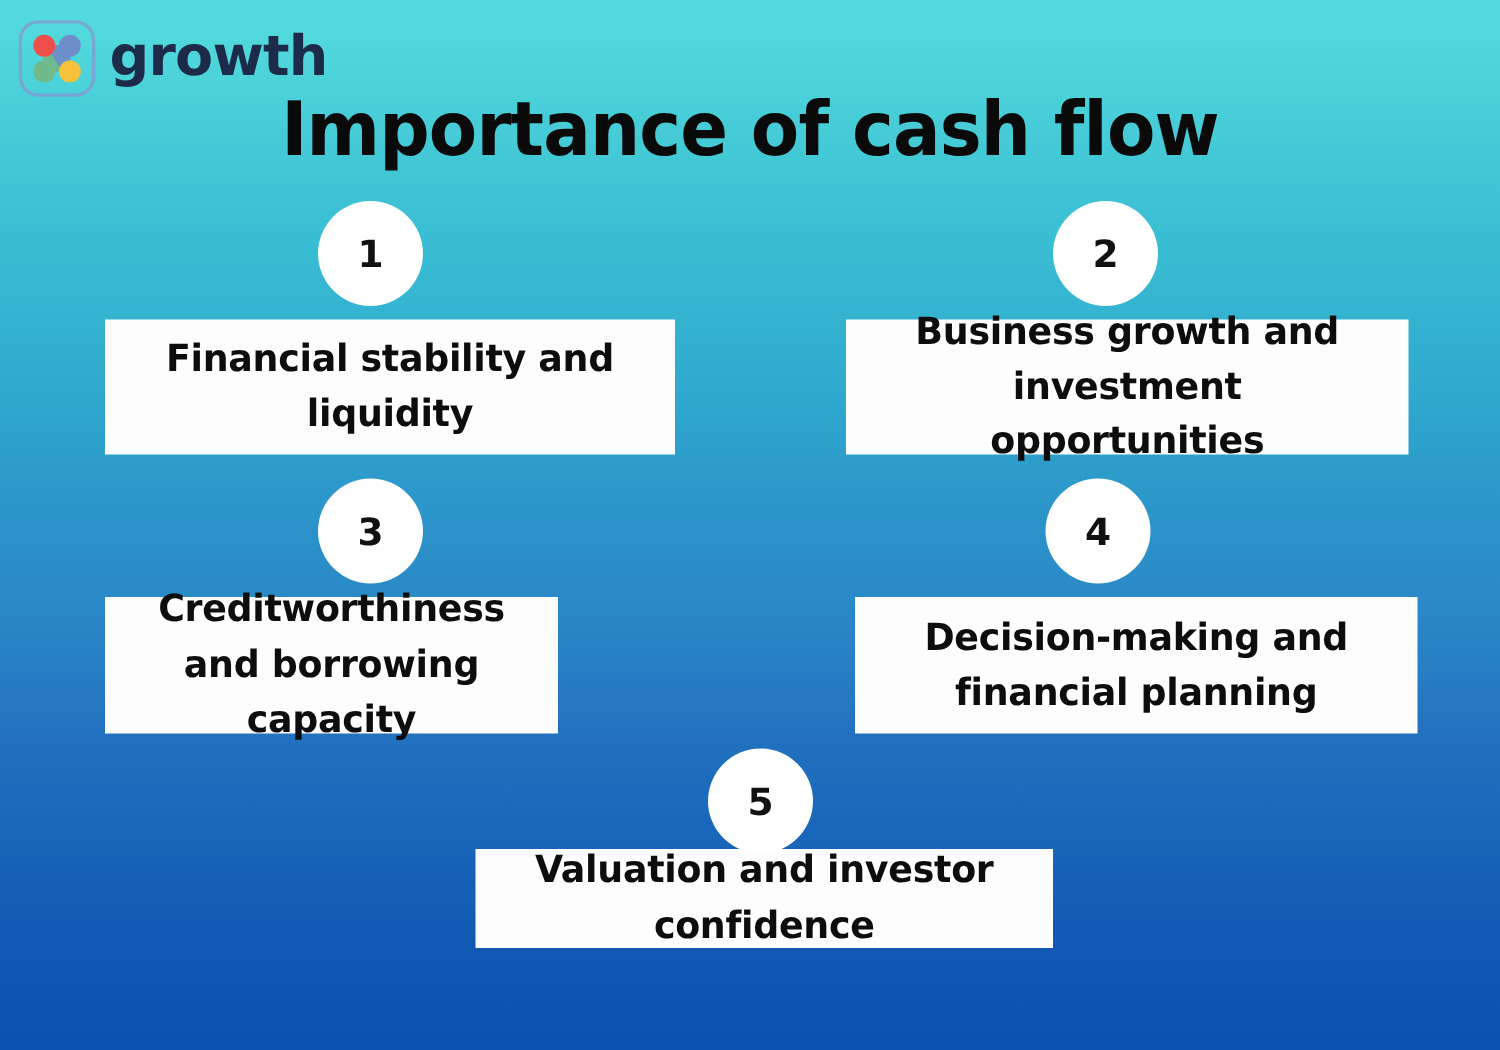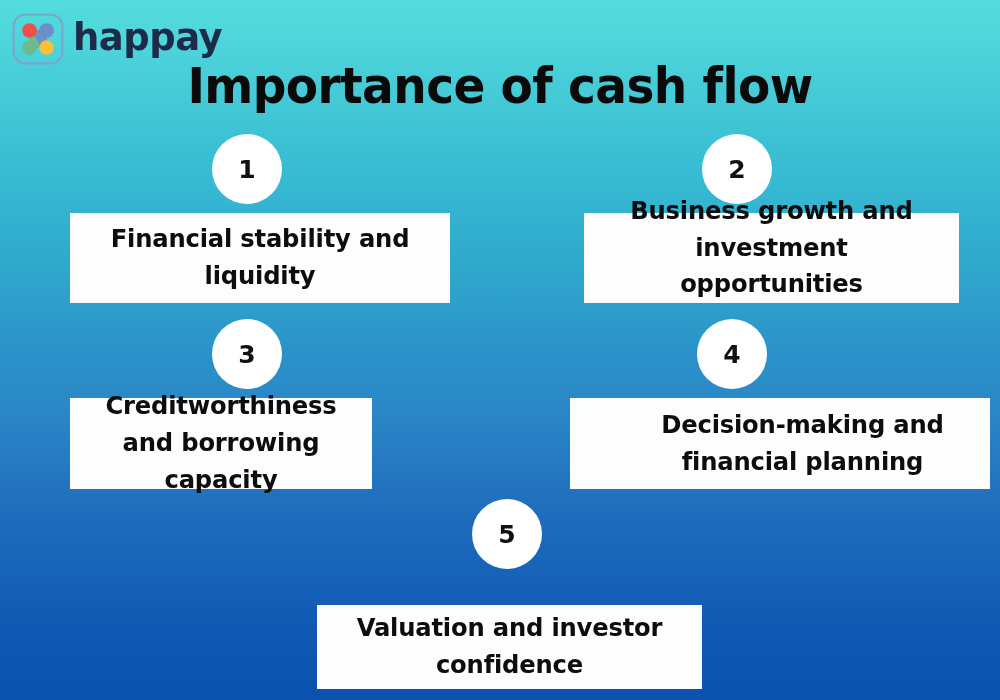--- a/index.html
+++ b/index.html
@@ -108,51 +108,51 @@
     color: #0d0d0d;
     line-height: 1.47;
     letter-spacing: -0.2px;
     padding: 0 14px;
     transform: scaleX(0.97);
   }
 
   
   #item-1 .box  { left: 70px;  top: 213px; width: 380px; height: 90px; justify-content: center; }
   #item-1 .badge{ left: 212px; top: 134px; }
-  #item-2 .box  { left: 584px; top: 213px; width: 375px; height: 90px; align-items: flex-end; }
+  #item-2 .box  { left: 564px; top: 213px; width: 375px; height: 90px; }
   #item-2 .badge{ left: 702px; top: 134px; }
 
   
   #item-3 .box  { left: 70px;  top: 398px; width: 302px; height: 91px; }
   #item-3 .badge{ left: 212px; top: 319px; }
-  #item-4 .box  { left: 570px; top: 398px; width: 375px; height: 91px; padding-left: 45px; }
+  #item-4 .box  { left: 570px; top: 398px; width: 375px; height: 91px; }
   #item-4 .badge{ left: 697px; top: 319px; }
 
   
-  #item-5 .box  { left: 317px; top: 605px; width: 385px; height: 84px; }
+  #item-5 .box  { left: 317px; top: 566px; width: 385px; height: 66px; }
   #item-5 .badge{ left: 472px; top: 499px; }
 </style>
 </head>
 <body>
 
 <div id="canvas">
 
   <div id="logo">
     <div id="logo-mark">
       <svg width="52" height="52" viewBox="0 0 52 52" xmlns="http://www.w3.org/2000/svg">
         <rect x="1.6" y="1.6" width="48.8" height="48.8" rx="12" ry="12" fill="none" stroke="#7f9fd0" stroke-width="2.2" opacity="0.85"></rect>
         <path d="M17 17 C 27 17, 24 25, 35 35 L 17 35 Z" fill="#6fb98a" opacity="0.95"></path>
         <path d="M35 35 C 25 35, 28 27, 17 17 L 35 17 Z" fill="#6d8ec9" opacity="0.95"></path>
         <circle cx="17.5" cy="17.5" r="7.3" fill="#ef4f4a"></circle>
         <circle cx="34.6" cy="17.5" r="7.3" fill="#6d8ec9"></circle>
         <circle cx="17.5" cy="34.6" r="7.3" fill="#6fb98a"></circle>
         <circle cx="34.6" cy="34.6" r="7.3" fill="#f7c13c"></circle>
       </svg>
     </div>
-    <div id="logo-word">happay</div>
+    <div id="logo-word">growth</div>
   </div>
 
   <div id="title">Importance of cash flow</div>
 
   <div class="item" id="item-1">
     <div class="badge">1</div>
     <div class="box">
       <div class="box-label">Financial stability and liquidity</div>
     </div>
   </div>

